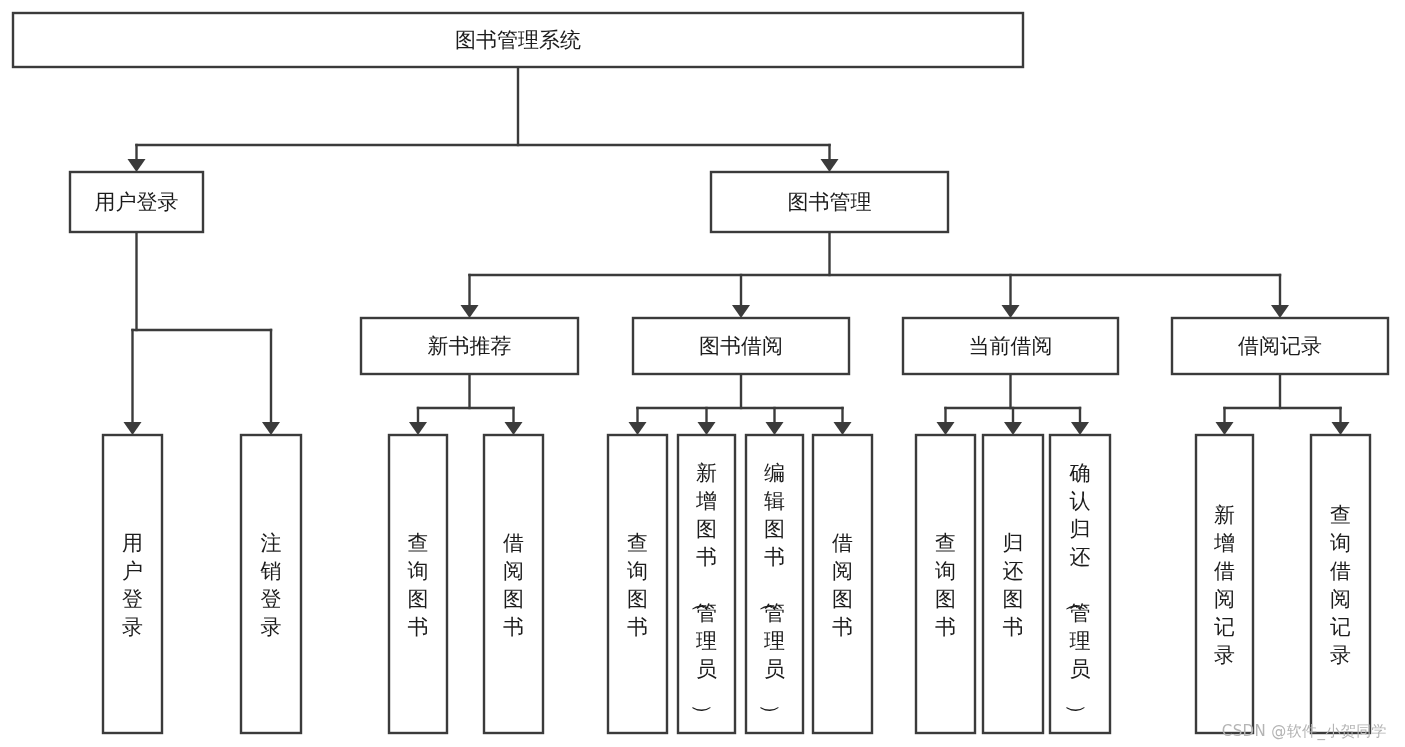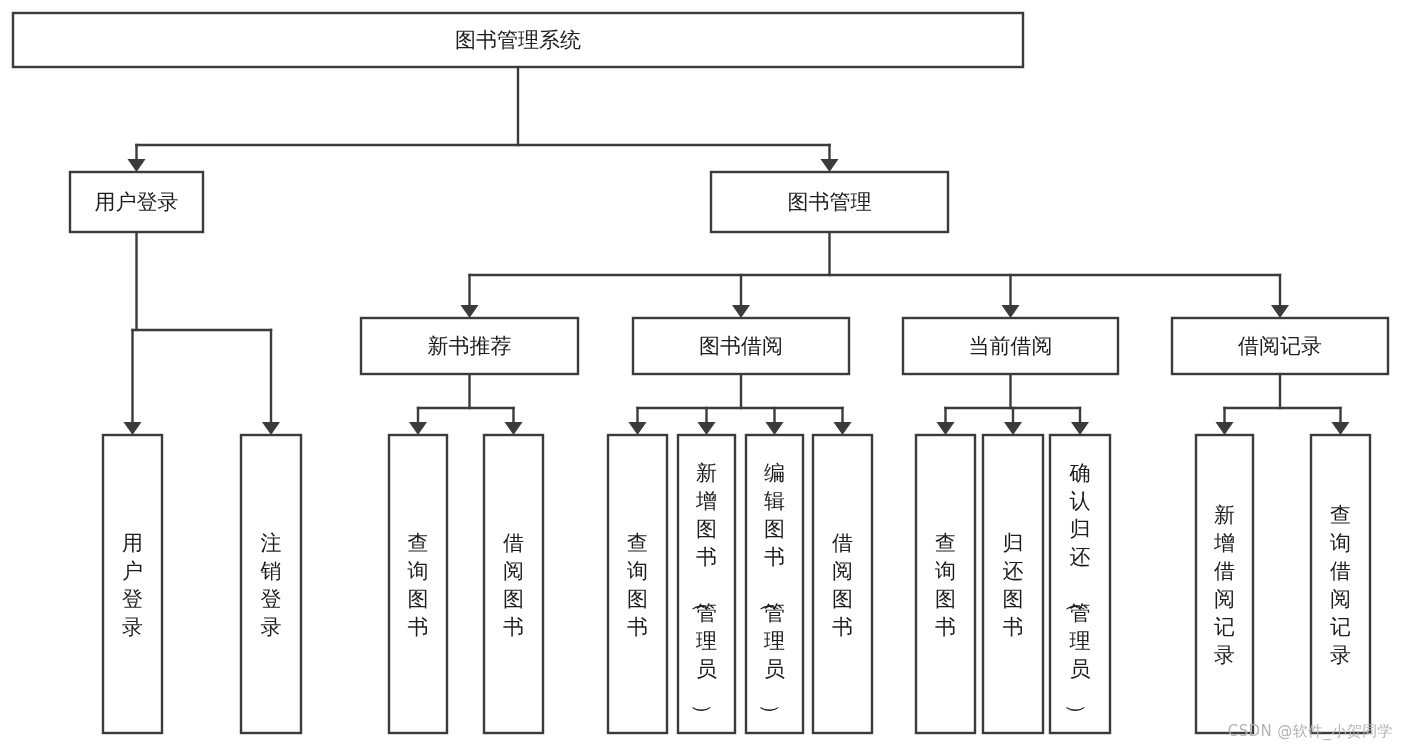--- a/index.html
+++ b/index.html
@@ -44,21 +44,21 @@
     dominant-baseline: middle;
   }
   .node-label-v {
     fill: #1c1c1c;
     font-size: 21px;
     font-family: "DejaVu Sans", "Liberation Sans", sans-serif;
     text-anchor: middle;
   }
   .watermark {
     position: absolute;
-    right: 12px;
+    right: 18px;
     bottom: 6px;
     font-size: 15px;
     color: #b4b4b4;
     font-family: "DejaVu Sans", "Liberation Sans", sans-serif;
     white-space: nowrap;
     letter-spacing: 0.4px;
   }
 </style>
 </head>
 <body>

